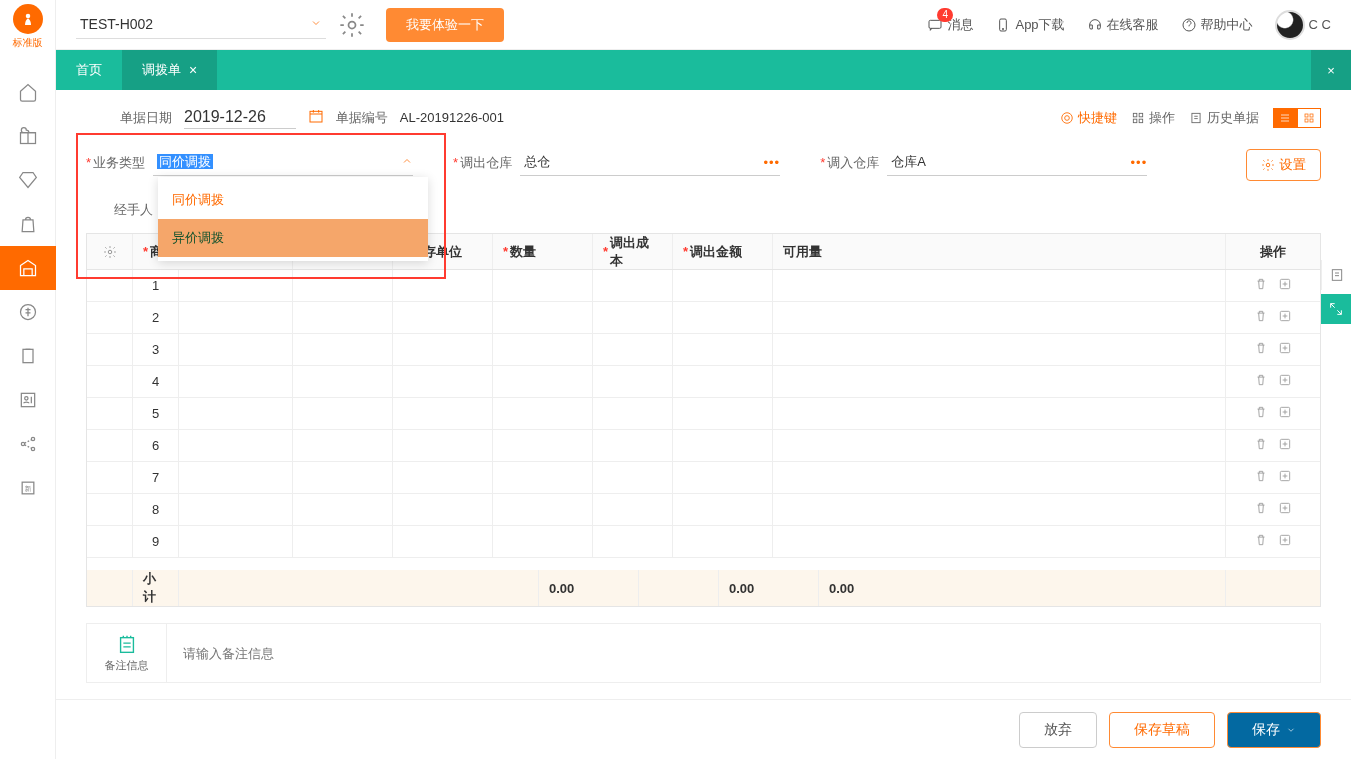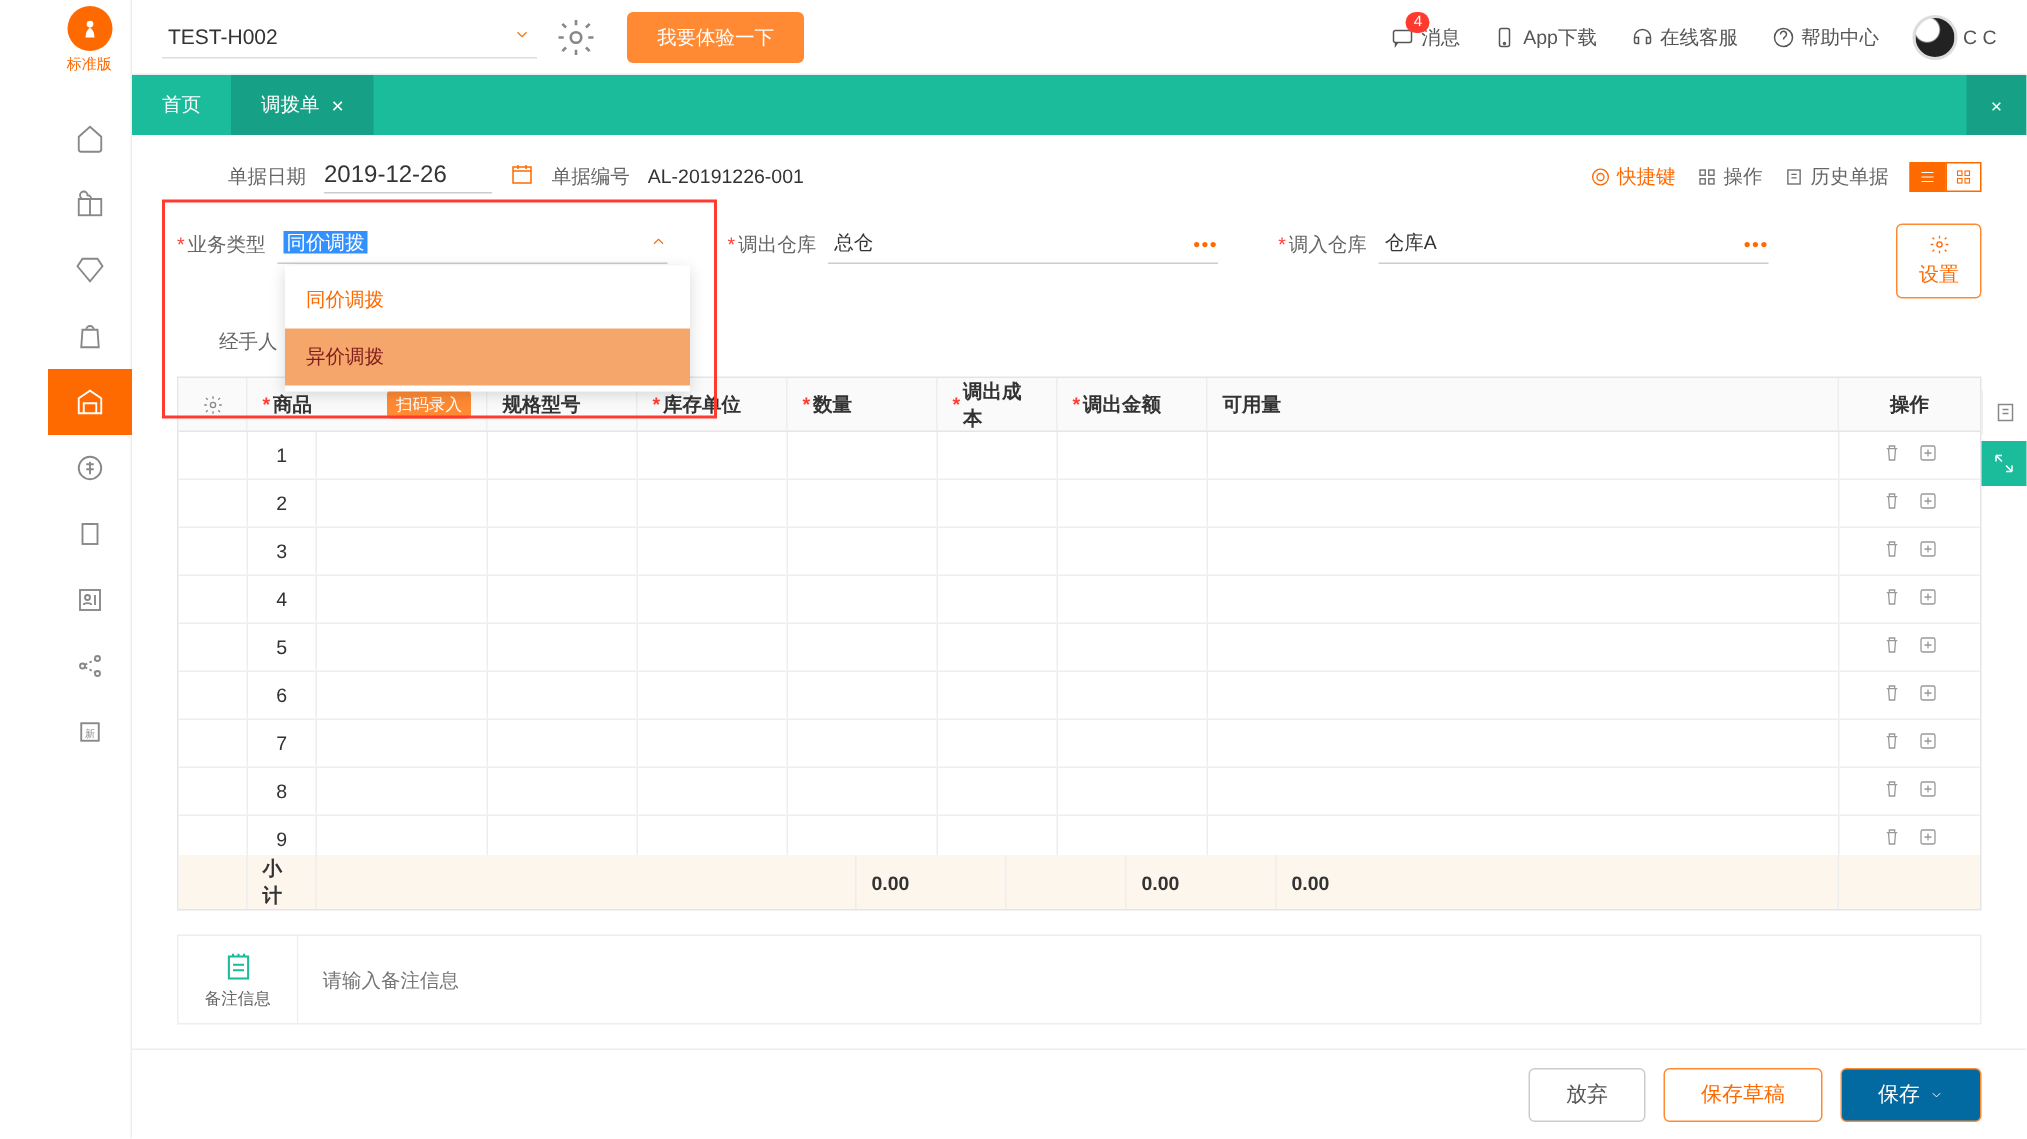--- a/index.html
+++ b/index.html
@@ -1,20 +1,20 @@
 <!DOCTYPE html>
 <html><head>
 <meta charset="utf-8">
 <style>
 * { margin: 0; padding: 0; box-sizing: border-box; font-family: "Microsoft YaHei", "PingFang SC", sans-serif; }
 body { background: #fff; font-size: 13px; color: #333; overflow: hidden; }
 .app { display: flex; height: 759px; width: 1351px; }
 
 
-.sidebar { width: 56px; background: #fff; border-right: 1px solid #eee; display: flex; flex-direction: column; align-items: center; padding-top: 4px; margin-left: 32px; }
+.sidebar { width: 56px; background: #fff; border-right: 1px solid #eee; display: flex; flex-direction: column; align-items: center; padding-top: 4px; }
 .logo { width: 30px; height: 30px; background: #ff6a00; border-radius: 50%; display: flex; align-items: center; justify-content: center; margin-bottom: 2px; }
 .logo svg { width: 18px; height: 18px; }
 .logo-text { font-size: 10px; color: #ff6a00; margin-bottom: 20px; }
 .nav-icon { width: 56px; height: 44px; display: flex; align-items: center; justify-content: center; color: #888; cursor: pointer; }
 .nav-icon.active { background: #ff6a00; color: #fff; }
 .nav-icon svg { width: 20px; height: 20px; }
 
 
 .main { flex: 1; display: flex; flex-direction: column; }
 .topbar { height: 50px; display: flex; align-items: center; padding: 0 20px; border-bottom: 1px solid #eee; }
@@ -54,27 +54,27 @@
 .form-area { position: relative; }
 .highlight-box { position: absolute; top: -16px; left: -10px; width: 370px; height: 146px; border: 2px solid #ff3b30; pointer-events: none; z-index: 5; }
 .form-row { display: flex; gap: 40px; margin-bottom: 20px; align-items: flex-start; }
 .form-field { display: flex; align-items: center; gap: 8px; position: relative; }
 .ff-label { color: #666; }
 .req { color: #ff3b30; margin-right: 2px; }
 .ff-value { border-bottom: 1px solid #ccc; padding: 4px 4px; width: 260px; color: #333; }
 .sel-text { background: #3390ff; color: #fff; padding: 0 2px; }
 .ff-caret { position: absolute; right: 0; color: #ff6a00; }
 .ff-more { position: absolute; right: 0; color: #ff6a00; letter-spacing: 1px; }
-.settings-btn { border: 1px solid #ff8a33; color: #ff6a00; background: #fff; padding: 6px 14px; border-radius: 4px; cursor: pointer; display: flex; align-items: center; gap: 4px; flex-direction: column; }
+.settings-btn { border: 1px solid #ff8a33; color: #ff6a00; background: #fff; padding: 6px 14px; border-radius: 4px; cursor: pointer; display: flex; align-items: center; gap: 4px; }
 
 
 .dropdown { position: absolute; top: 28px; left: 72px; width: 270px; background: #fff; box-shadow: 0 2px 10px rgba(0,0,0,0.15); z-index: 10; padding: 4px 0; }
 .dd-item { padding: 10px 14px; cursor: pointer; }
 .dd-item.sel { color: #ff6a00; }
-.dd-item.hov { background: #f5a66a; color: #7f1d1d; }
+.dd-item.hov { background: #f5a66a; color: #14532d; }
 
 
 .table-wrap { flex: 1; border: 1px solid #e5e5e5; overflow: hidden; display: flex; flex-direction: column; margin-top: -6px; }
 .thead { display: flex; background: #fafafa; border-bottom: 1px solid #e5e5e5; height: 36px; align-items: center; font-weight: bold; }
 .cell { padding: 0 10px; border-right: 1px solid #eee; height: 100%; display: flex; align-items: center; }
 .c-gear { width: 46px; justify-content: center; color: #888; }
 .c-num { width: 46px; justify-content: center; }
 .c-prod { width: 160px; }
 .c-spec { width: 100px; }
 .c-unit { width: 100px; }

